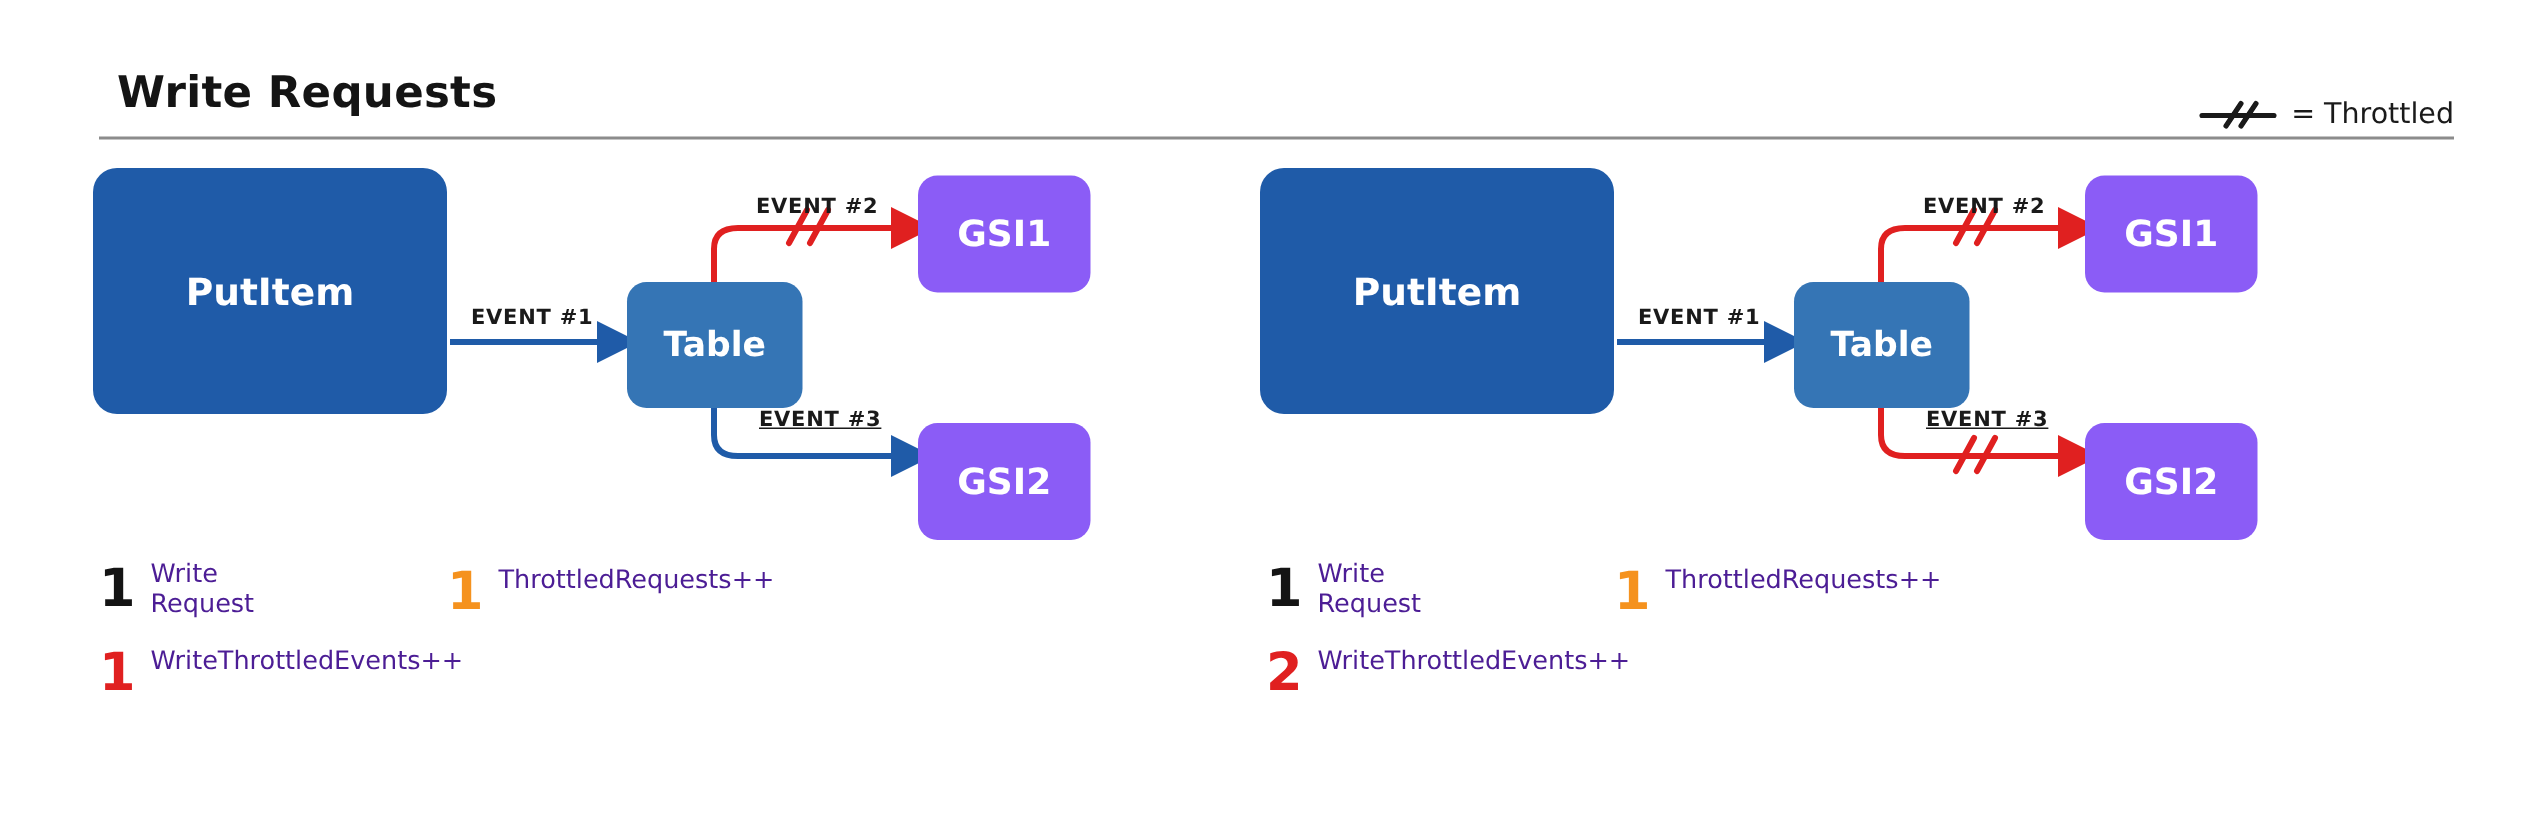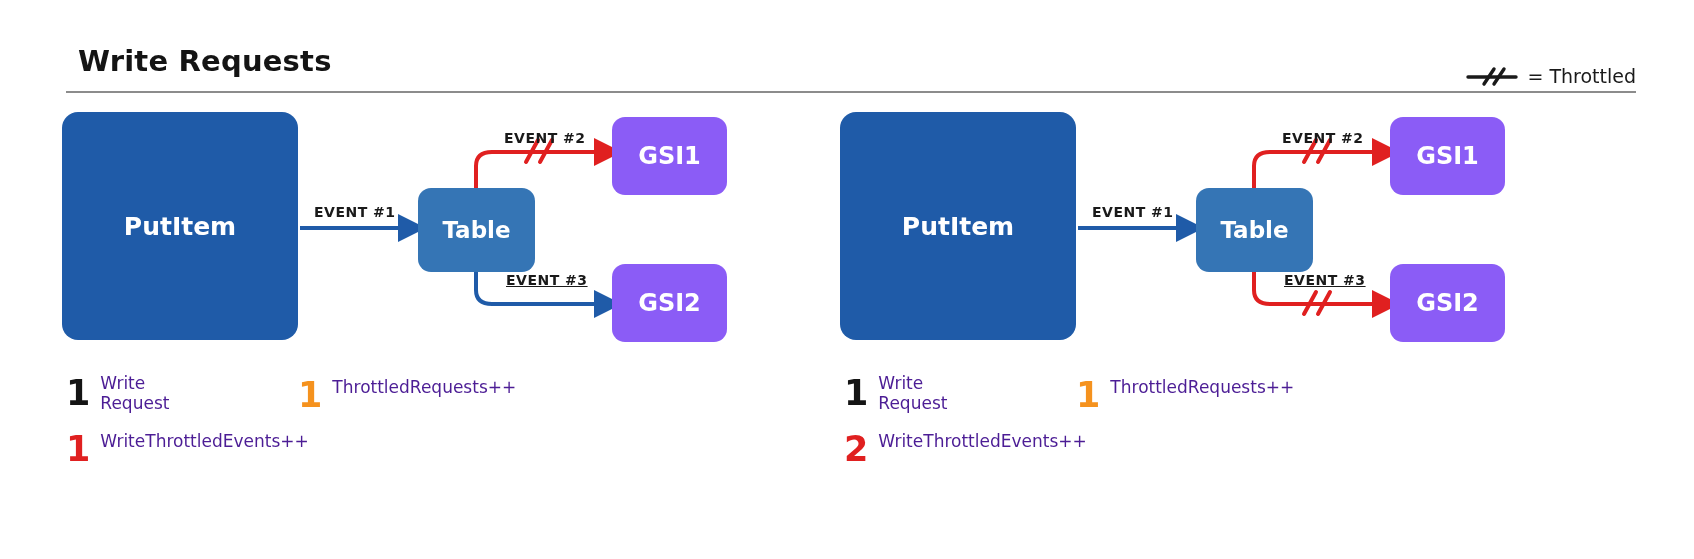--- a/index.html
+++ b/index.html
@@ -93,21 +93,21 @@
     justify-content: center;
     color: #ffffff;
     font-family: "DejaVu Sans", sans-serif;
     font-weight: bold;
     box-sizing: border-box;
   }
   .node-putitem {
     left: 0px;
     top: 4px;
     width: 236px;
-    height: 228px;
+    height: 164px;
     background: #1F5BA8;
     border-radius: 16px;
     font-size: 25px;
   }
   .node-table {
     left: 356px;
     top: 80px;
     width: 117px;
     height: 84px;
     background: #3575B5;
@@ -115,21 +115,21 @@
     font-size: 23px;
   }
   .node-gsi {
     width: 115px;
     height: 78px;
     background: #8b5cf6;
     border-radius: 13px;
     font-size: 24px;
   }
   .node-gsi1 { left: 550px; top: 9px; }
-  .node-gsi2 { left: 550px; top: 156px; }
+  .node-gsi2 { left: 550px; top: 174px; }
 
   
   .edge-label {
     position: absolute;
     font-family: "DejaVu Sans", sans-serif;
     font-size: 14px;
     font-weight: bold;
     color: #1a1a1a;
     letter-spacing: 0.5px;
     white-space: nowrap;

